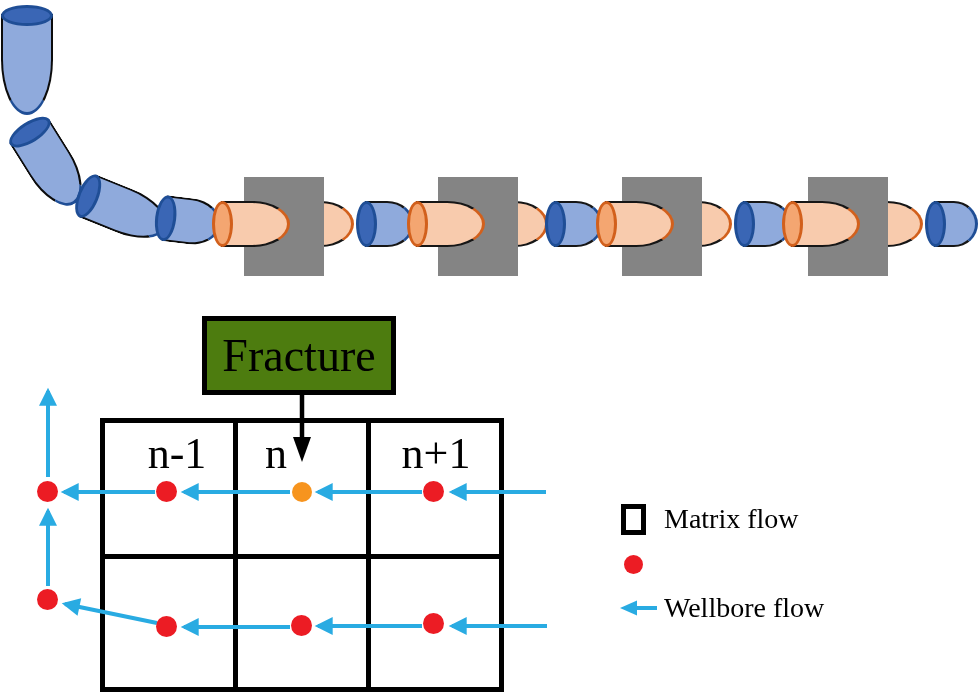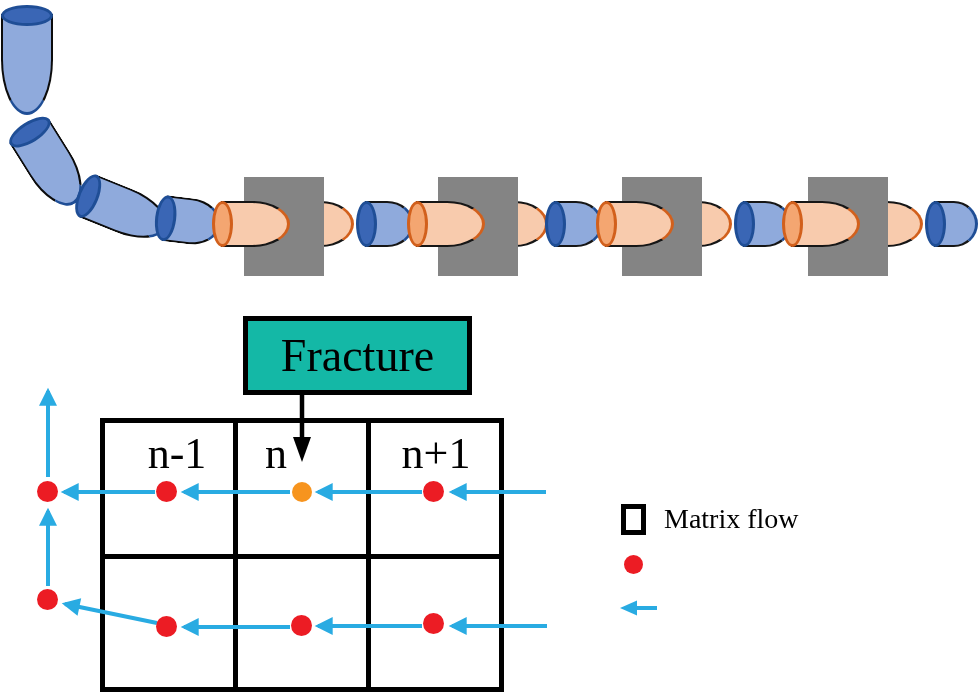--- a/index.html
+++ b/index.html
@@ -23,23 +23,23 @@
   }
   .can.blue  .can-body{background:var(--pipe-blue-body,#8FAADC);border-right-color:var(--pipe-blue-edge,#1F4E96);}
   .can.blue  .can-cap {background:var(--pipe-blue-cap,#3A66B5); border-color:var(--pipe-blue-edge,#1F4E96);}
   .can.bend  .can-body{border-top-color:#0c0c0c;border-bottom-color:#0c0c0c;}
   .can.orange .can-body{background:var(--pipe-orange-body,#F8CBAD);border-right-color:var(--pipe-orange-edge,#D2601C);}
   .can.orange .can-cap {background:var(--pipe-orange-cap,#F4A671); border-color:var(--pipe-orange-edge,#D2601C);}
   .frac-block{position:absolute;top:177px;width:80px;height:99px;background:var(--fracture-block,#848484);z-index:3;}
   .z2{z-index:2}.z4{z-index:4}.z5{z-index:5}.z6{z-index:6}
   
   .callout{
-    position:absolute;left:202px;top:316px;width:229px;height:79px;
+    position:absolute;left:202px;top:316px;width:194px;height:79px;
     border:5px solid #000;display:flex;align-items:center;justify-content:center;
-    font-size:46px;background:#14b8a6;z-index:8;margin-left:41px;
+    font-size:46px;background:#4d7c0f;z-index:8;
   }
   
   .grid{
     position:absolute;left:100px;top:418px;width:404px;height:274px;
     border:5px solid #000;display:grid;
     grid-template-columns:133px 133px 1fr;grid-template-rows:136px 1fr;z-index:1;
   }
   .gcell{background:transparent;}
   .gcell.br{border-right:5px solid #000;}
   .gcell.bb{border-bottom:5px solid #000;}
@@ -205,16 +205,17 @@
           <span class="legend-dot"></span>
         </span>
     </div>
     <div class="legend-row" style="top:590px">
       <span class="legend-icon">
         <svg width="40" height="18" viewBox="0 0 40 18">
           <polygon class="flow-fill" points="2,9 19,1.5 19,16.5"></polygon>
           <line class="flow-line" x1="17" y1="9" x2="39" y2="9"></line>
         </svg>
       </span>
+      <span class="legend-label">Wellbore flow</span>
     </div>
   </div>
 
 </div>
 
 </body></html>

